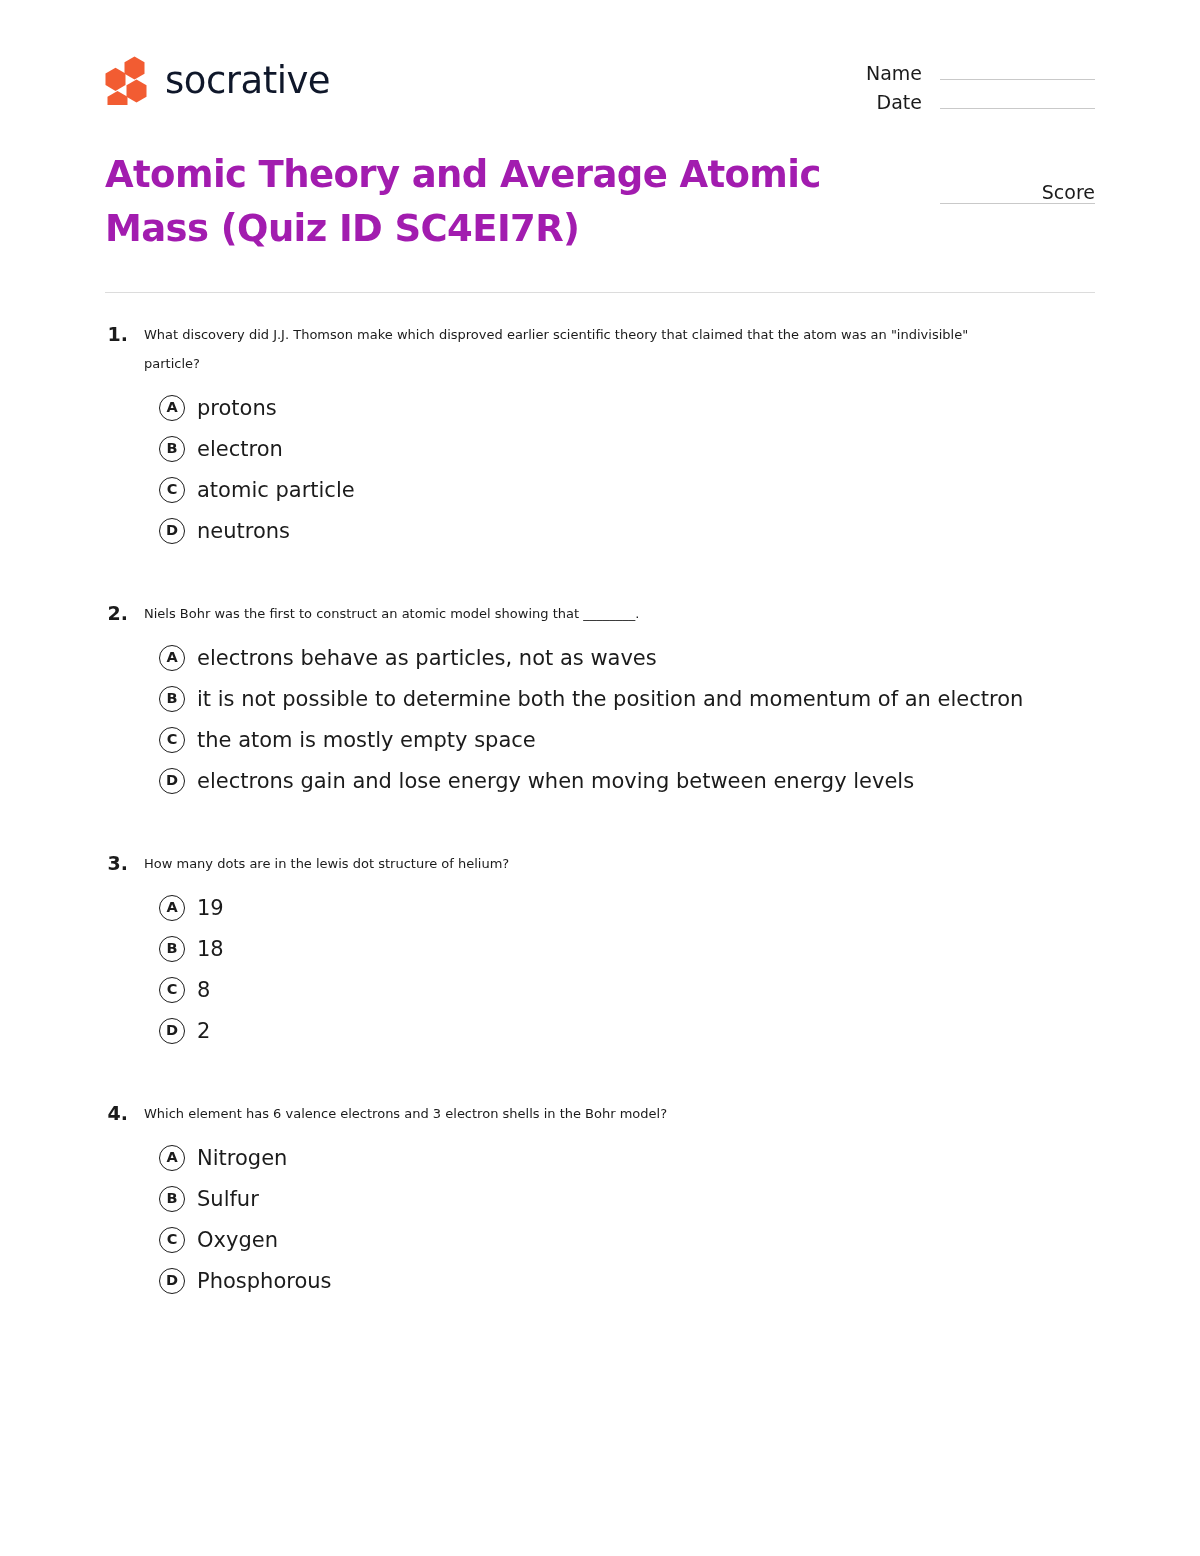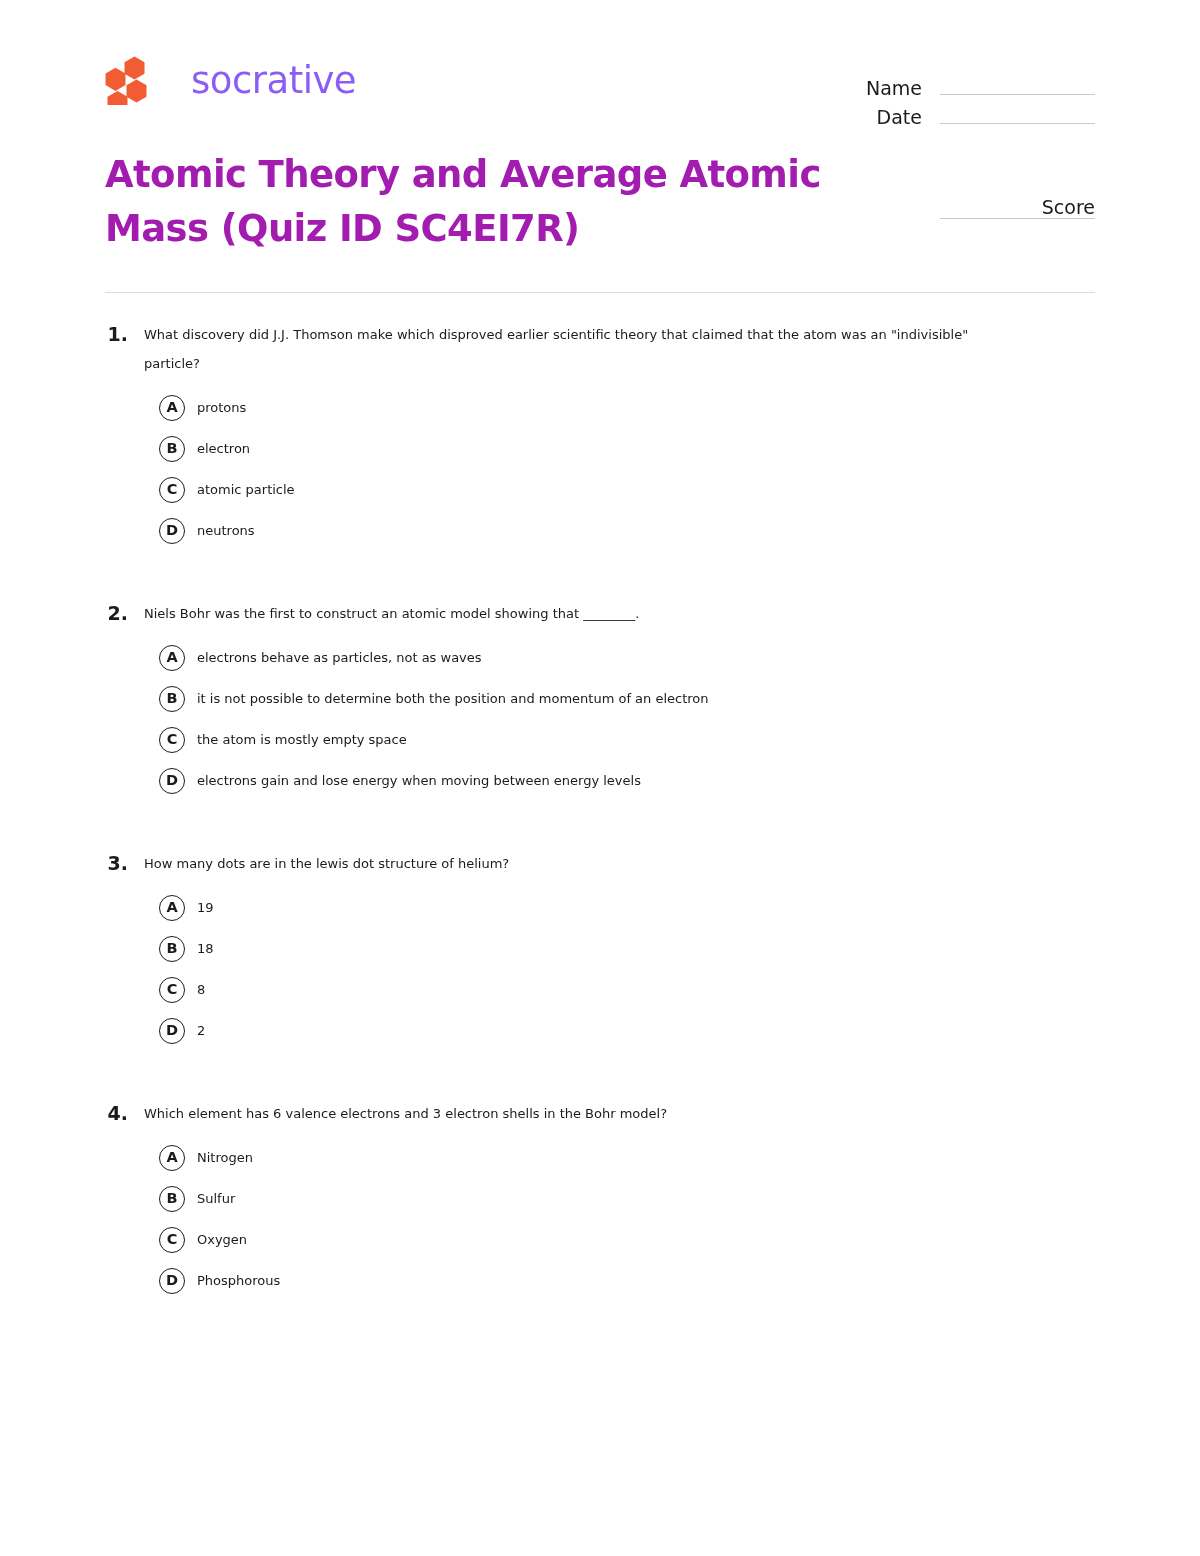--- a/index.html
+++ b/index.html
@@ -44,44 +44,43 @@
   }
   .brand-mark {
     width: 46px;
     height: 50px;
     display: block;
   }
   .brand-word {
     font-size: 37px;
     font-weight: 500;
     letter-spacing: -0.5px;
-    color: #8b5cf6;
+    color: #0f172a;
     line-height: 1;
     font-family: "DejaVu Sans", sans-serif;
-    margin-left: 26px;
   }
 
   .quiz-title {
     position: absolute;
     left: 0;
     top: 93px;
     width: 720px;
     font-size: 37px;
     font-weight: 700;
     line-height: 1.45;
     letter-spacing: -0.6px;
     color: #a21caf;
     margin: 0;
     font-family: "DejaVu Sans", sans-serif;
   }
 
   .meta-fields {
     position: absolute;
     right: 0;
-    top: 15px;
+    top: 0;
     width: 260px;
   }
   .meta-row {
     display: flex;
     align-items: flex-end;
     justify-content: flex-end;
     height: 29px;
   }
   .meta-row.score-row { margin-top: 66px; flex-direction: column; }
   .meta-label {
@@ -160,21 +159,21 @@
     align-items: center;
     justify-content: center;
     font-size: 14.5px;
     font-weight: 700;
     line-height: 1;
     color: #1b1b1b;
     margin-left: 54px;
     font-family: "DejaVu Sans", sans-serif;
   }
   .choice-text {
-    font-size: 13px;
+    font-size: 21px;
     line-height: 26px;
     color: #1b1b1b;
     margin-left: 12px;
     font-family: "DejaVu Sans", sans-serif;
   }
 </style>
 </head>
 <body>
 
 <div class="page">

